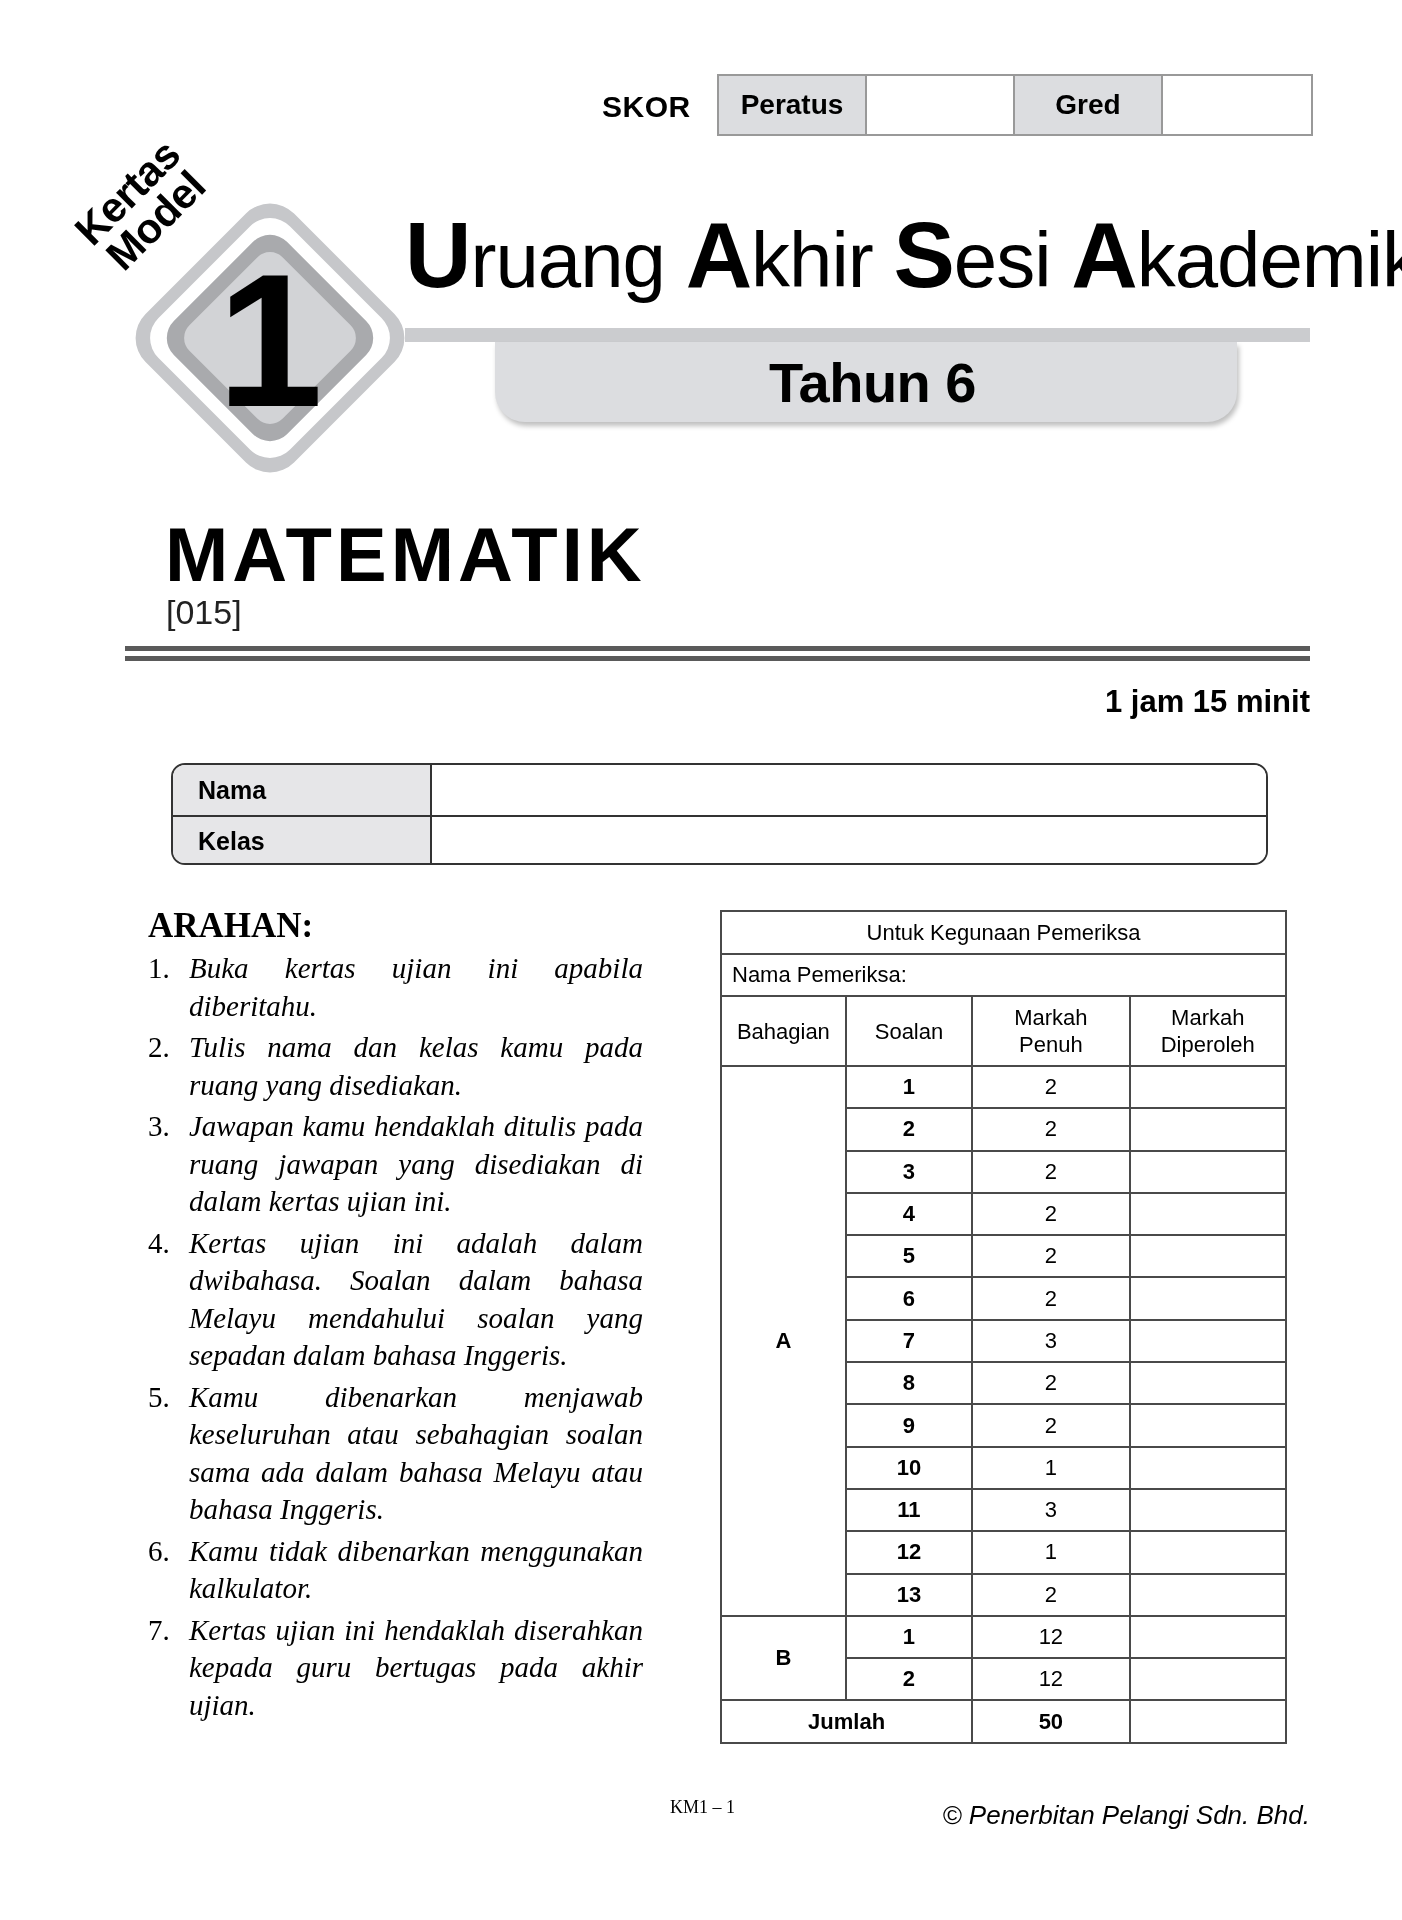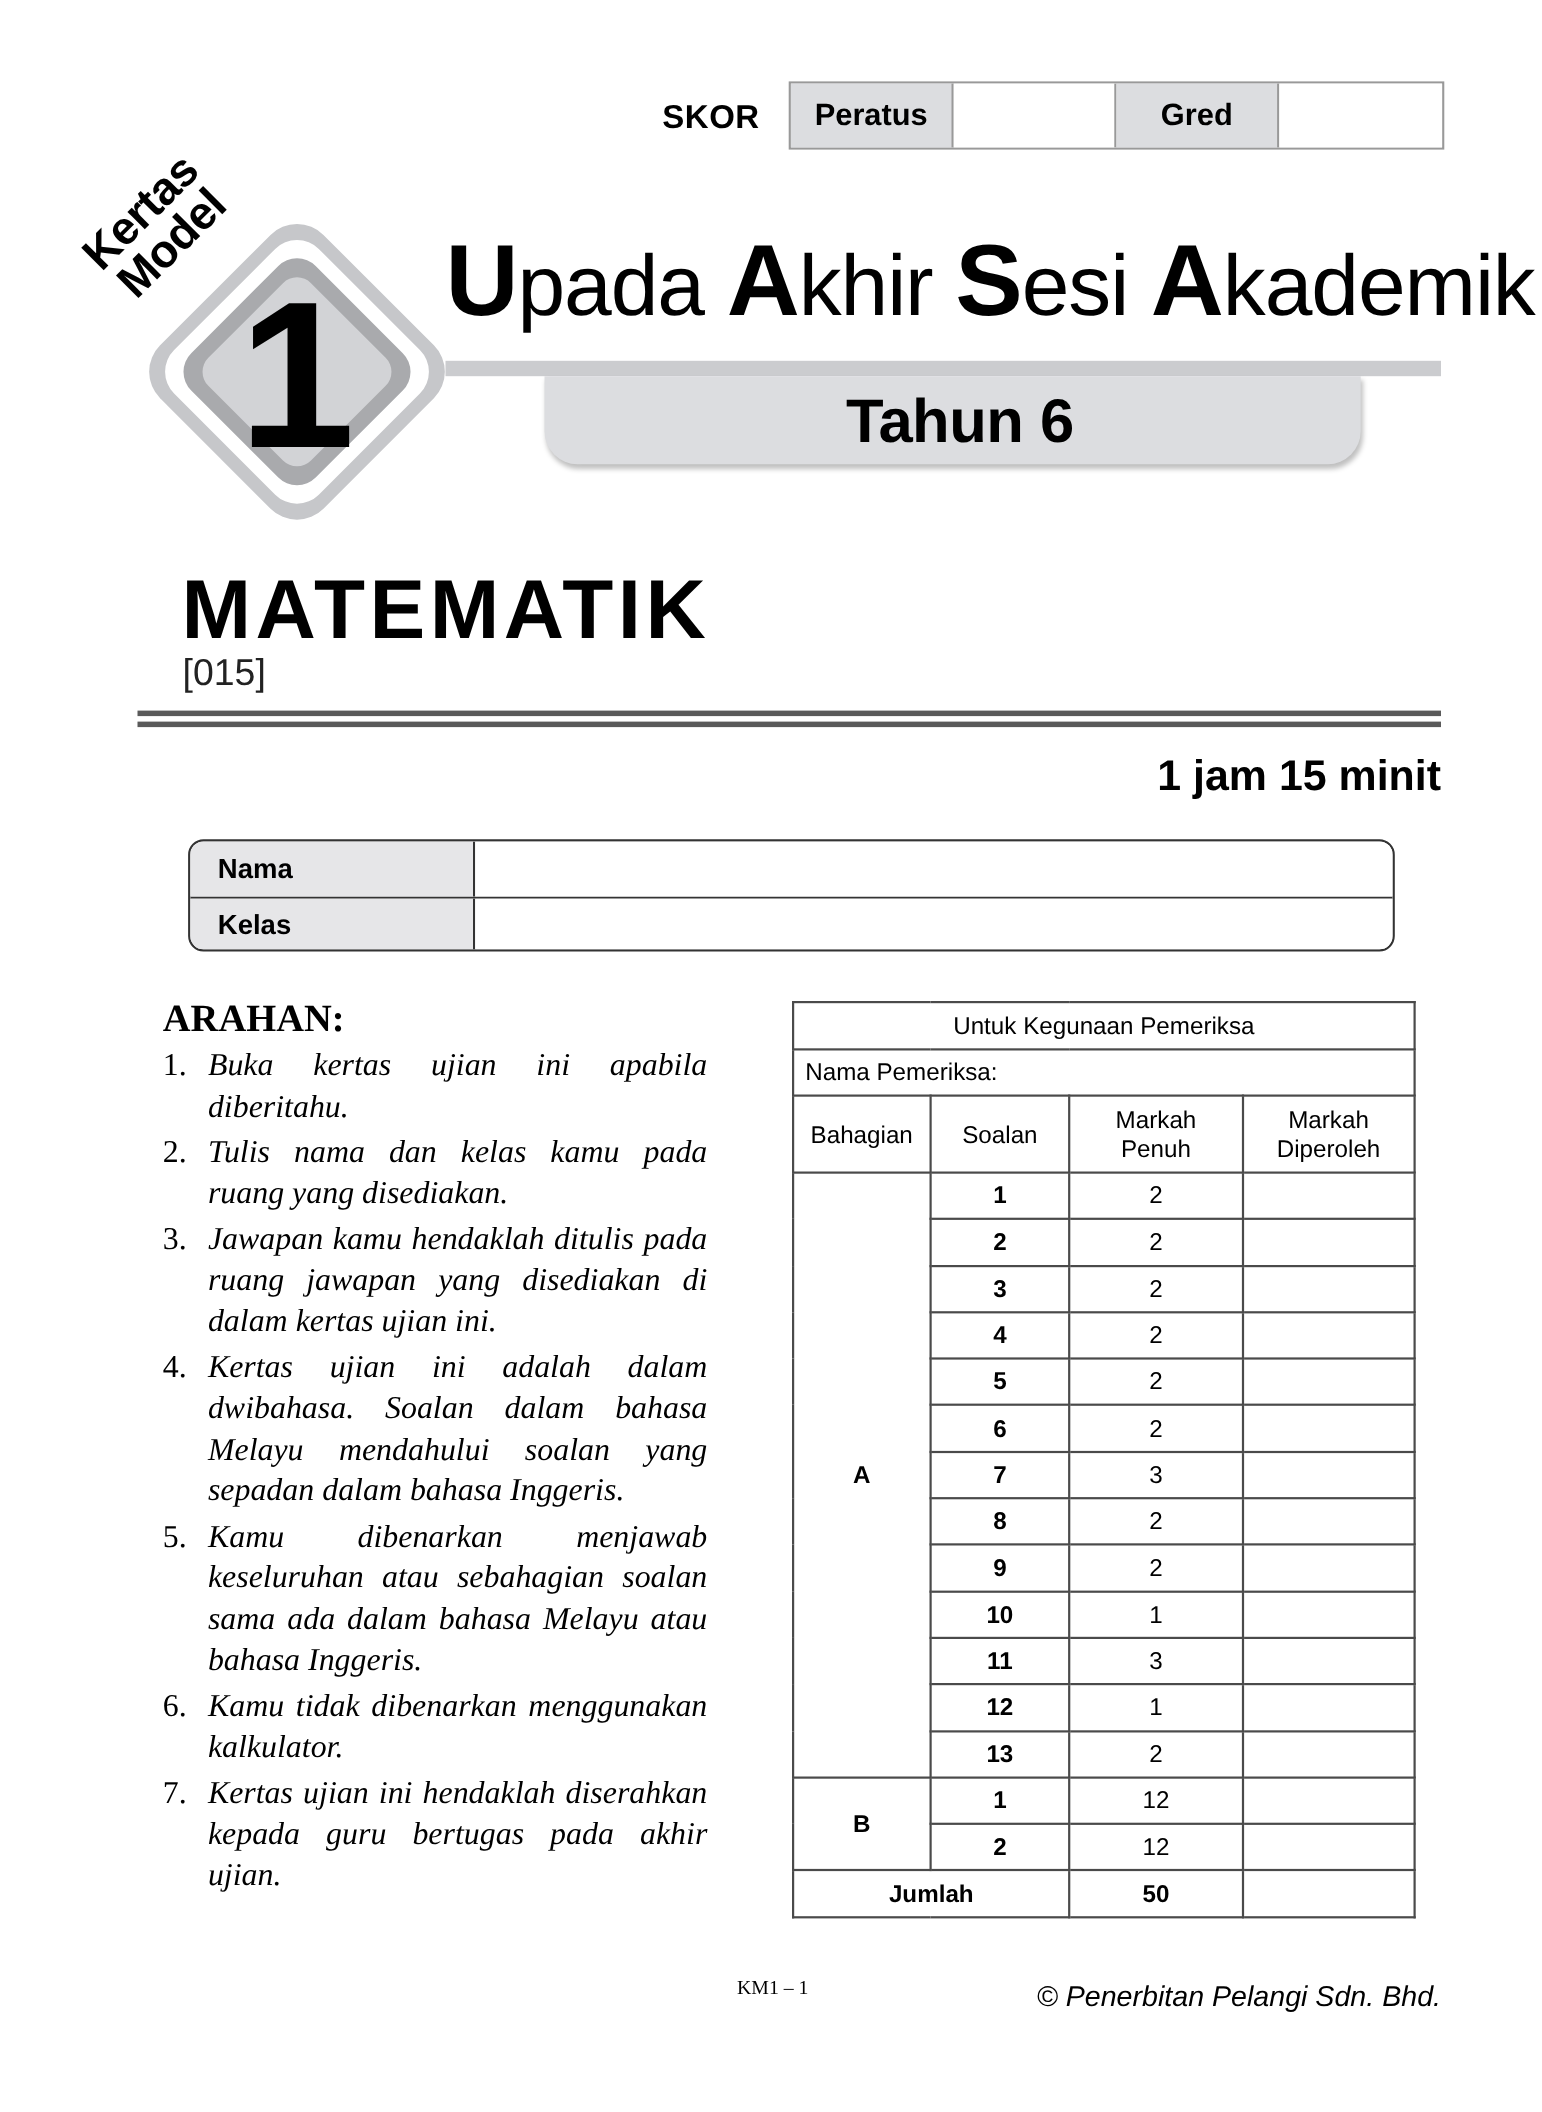--- a/index.html
+++ b/index.html
@@ -26,21 +26,21 @@
   .gray-bar { position: absolute; left: 405px; top: 328px; width: 905px; height: 14px; background: #cbcccf; }
   .tahun-tab { position: absolute; left: 495px; top: 342px; width: 742px; height: 80px; background: #dcdde0; border-radius: 0 0 30px 30px; box-shadow: 2px 4px 5px rgba(0,0,0,0.25); display: flex; align-items: center; justify-content: center; font-size: 56px; font-weight: bold; letter-spacing: -0.5px; padding-left: 13px; }
 
   
   .subject { position: absolute; left: 165px; top: 512px; font-size: 76px; font-weight: bold; letter-spacing: 4px; line-height: 86px; }
   .subject-code { position: absolute; left: 166px; top: 592px; font-size: 34px; line-height: 40px; color: #222; }
   .double-line { position: absolute; left: 125px; top: 646px; width: 1185px; height: 16px; }
   .double-line::before, .double-line::after { content: ""; position: absolute; left: 0; right: 0; height: 5px; background: #5a5a5a; }
   .double-line::before { top: 0; }
   .double-line::after { top: 10px; }
-  .duration { position: absolute; right: 92px; top: 684px; font-size: 39px; font-weight: bold; }
+  .duration { position: absolute; right: 92px; top: 684px; font-size: 31px; font-weight: bold; }
 
   
   .info-box { position: absolute; left: 171px; top: 763px; width: 1097px; height: 102px; border: 2px solid #333; border-radius: 14px; overflow: hidden; }
   .info-row { display: flex; height: 50px; }
   .info-row + .info-row { border-top: 2px solid #333; }
   .info-label { width: 259px; background: #e6e6e8; border-right: 2px solid #333; display: flex; align-items: center; padding-left: 25px; font-size: 25px; font-weight: bold; }
   .info-value { flex: 1; background: #fff; }
 
   
   .arahan-title { position: absolute; left: 148px; top: 906px; font-family: "Liberation Serif", serif; font-size: 35px; font-weight: bold; }
@@ -82,21 +82,21 @@
     <rect x="84" y="84" width="132" height="132" rx="18" transform="rotate(45 150 150)" fill="#d2d3d6"></rect>
     <text x="150" y="218" text-anchor="middle" font-family="Liberation Sans, sans-serif" font-weight="bold" font-size="190" fill="#000">1</text>
   </svg>
 </div>
 <div class="kertas-model">
   <span>Kertas</span>
   <span>Model</span>
 </div>
 
 <div class="main-title">
-  <span class="cap">U</span><span>pada</span>
+  <span class="cap">U</span><span>ruang</span>
   <span class="cap">A</span><span>khir</span>
   <span class="cap">S</span><span>esi</span>
   <span class="cap">A</span><span>kademik</span>
 </div>
 <div class="gray-bar"></div>
 <div class="tahun-tab">Tahun 6</div>
 
 <div class="subject">MATEMATIK</div>
 <div class="subject-code">[015]</div>
 <div class="double-line"></div>

